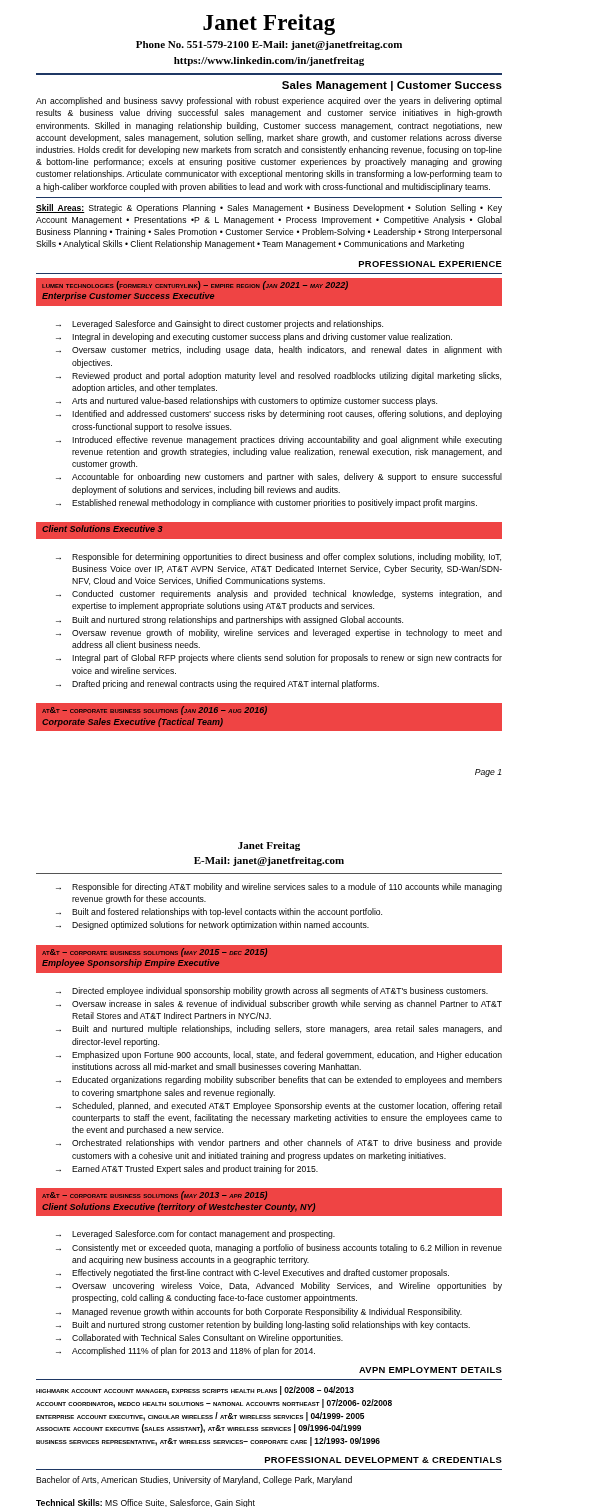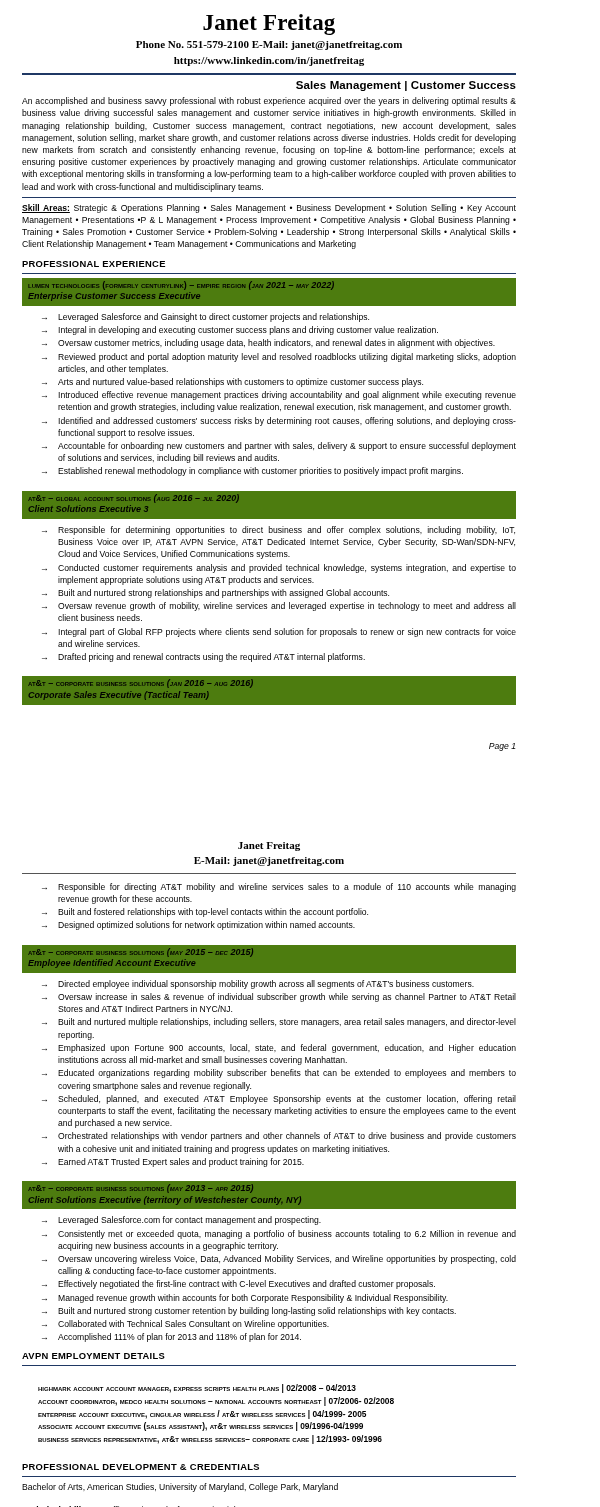--- a/index.html
+++ b/index.html
@@ -10,21 +10,21 @@
   }
   body {
     width: 600px;
     font-family: "Liberation Sans", sans-serif;
     color: #000000;
     -webkit-font-smoothing: antialiased;
   }
   .page {
     width: 538px;
     box-sizing: border-box;
-    padding: 0 22px;
+    padding: 0 36px;
     background: #ffffff;
     position: relative;
   }
   #page-1 { height: 800px; padding-top: 10px; }
   #page-2 { height: 707px; padding-top: 38px; }
 
   
   .name {
     font-family: "Liberation Serif", serif;
     font-weight: bold;
@@ -75,30 +75,30 @@
     margin: 0;
   }
   .skill-label {
     font-weight: bold;
     text-decoration: underline;
   }
 
   .section-title {
     font-size: 9.4px;
     font-weight: bold;
-    text-align: left;
+    text-align: right;
     letter-spacing: 0.3px;
     margin: 7px 0 0 0;
   }
 
   
   .job-bar {
-    background: #4d7c0f;
+    background: #ef4444;
     padding: 2px 6px 3px 6px;
-    margin: 0 0 5px 0;
+    margin: 0 0 12px 0;
   }
   .job-company {
     font-size: 9px;
     font-weight: bold;
     font-variant: small-caps;
     text-transform: lowercase;
     line-height: 1.3;
   }
   .job-dates {
     font-style: italic;
@@ -152,21 +152,21 @@
     margin: 0;
   }
   .p2-rule {
     border: 0;
     border-top: 1px solid #555555;
     margin: 5px 0 7px 0;
   }
 
   
   .prior-list {
-    margin: 16px;
+    margin: 0;
     padding: 0;
     list-style: none;
   }
   .prior-list li {
     font-size: 8.4px;
     font-weight: bold;
     font-variant: small-caps;
     text-transform: lowercase;
     line-height: 1.5;
   }
@@ -215,32 +215,31 @@
     <div class="job-bar">
       <div class="job-company"><span>Lumen Technologies (formerly CenturyLink) – Empire Region </span><span class="job-dates">(Jan 2021 – May 2022)</span></div>
       <div class="job-title">Enterprise Customer Success Executive</div>
     </div>
     <ul class="bullets">
       <li>Leveraged Salesforce and Gainsight to direct customer projects and relationships.</li>
       <li>Integral in developing and executing customer success plans and driving customer value realization.</li>
       <li>Oversaw customer metrics, including usage data, health indicators, and renewal dates in alignment with objectives.</li>
       <li>Reviewed product and portal adoption maturity level and resolved roadblocks utilizing digital marketing slicks, adoption articles, and other templates.</li>
       <li>Arts and nurtured value-based relationships with customers to optimize customer success plays.</li>
+      <li>Identified and addressed customers' success risks by determining root causes, offering solutions, and deploying cross-functional support to resolve issues.</li>
       <li>Introduced effective revenue management practices driving accountability and goal alignment while executing revenue retention and growth strategies, including value realization, renewal execution, risk management, and customer growth.</li>
-      <li>Identified and addressed customers' success risks by determining root causes, offering solutions, and deploying cross-functional support to resolve issues.</li>
       <li>Accountable for onboarding new customers and partner with sales, delivery &amp; support to ensure successful deployment of solutions and services, including bill reviews and audits.</li>
       <li>Established renewal methodology in compliance with customer priorities to positively impact profit margins.</li>
     </ul>
   </div>
 
   <div class="spacer-md"></div>
 
   <div>
     <div class="job-bar">
-      <div class="job-company"><span>AT&amp;T – Global Account Solutions </span><span class="job-dates">(Aug 2016 – Jul 2020)</span></div>
       <div class="job-title">Client Solutions Executive 3</div>
     </div>
     <ul class="bullets">
       <li>Responsible for determining opportunities to direct business and offer complex solutions, including mobility, IoT, Business Voice over IP, AT&amp;T AVPN Service, AT&amp;T Dedicated Internet Service, Cyber Security, SD-Wan/SDN-NFV, Cloud and Voice Services, Unified Communications systems.</li>
       <li>Conducted customer requirements analysis and provided technical knowledge, systems integration, and expertise to implement appropriate solutions using AT&amp;T products and services.</li>
       <li>Built and nurtured strong relationships and partnerships with assigned Global accounts.</li>
       <li>Oversaw revenue growth of mobility, wireline services and leveraged expertise in technology to meet and address all client business needs.</li>
       <li>Integral part of Global RFP projects where clients send solution for proposals to renew or sign new contracts for voice and wireline services.</li>
       <li>Drafted pricing and renewal contracts using the required AT&amp;T internal platforms.</li>
     </ul>
@@ -271,21 +270,21 @@
     <li>Responsible for directing AT&amp;T mobility and wireline services sales to a module of 110 accounts while managing revenue growth for these accounts.</li>
     <li>Built and fostered relationships with top-level contacts within the account portfolio.</li>
     <li>Designed optimized solutions for network optimization within named accounts.</li>
   </ul>
 
   <div class="spacer-md"></div>
 
   <div>
     <div class="job-bar">
       <div class="job-company"><span>AT&amp;T – Corporate Business Solutions </span><span class="job-dates">(May 2015 – Dec 2015)</span></div>
-      <div class="job-title">Employee Identified Account Executive</div>
+      <div class="job-title">Employee Sponsorship Empire Executive</div>
     </div>
     <ul class="bullets">
       <li>Directed employee individual sponsorship mobility growth across all segments of AT&amp;T's business customers.</li>
       <li>Oversaw increase in sales &amp; revenue of individual subscriber growth while serving as channel Partner to AT&amp;T Retail Stores and AT&amp;T Indirect Partners in NYC/NJ.</li>
       <li>Built and nurtured multiple relationships, including sellers, store managers, area retail sales managers, and director-level reporting.</li>
       <li>Emphasized upon Fortune 900 accounts, local, state, and federal government, education, and Higher education institutions across all mid-market and small businesses covering Manhattan.</li>
       <li>Educated organizations regarding mobility subscriber benefits that can be extended to employees and members to covering smartphone sales and revenue regionally.</li>
       <li>Scheduled, planned, and executed AT&amp;T Employee Sponsorship events at the customer location, offering retail counterparts to staff the event, facilitating the necessary marketing activities to ensure the employees came to the event and purchased a new service.</li>
       <li>Orchestrated relationships with vendor partners and other channels of AT&amp;T to drive business and provide customers with a cohesive unit and initiated training and progress updates on marketing initiatives.</li>
       <li>Earned AT&amp;T Trusted Expert sales and product training for 2015.</li>
@@ -295,22 +294,22 @@
   <div class="spacer-md"></div>
 
   <div>
     <div class="job-bar">
       <div class="job-company"><span>AT&amp;T – Corporate Business Solutions </span><span class="job-dates">(May 2013 – Apr 2015)</span></div>
       <div class="job-title">Client Solutions Executive (territory of Westchester County, NY)</div>
     </div>
     <ul class="bullets">
       <li>Leveraged Salesforce.com for contact management and prospecting.</li>
       <li>Consistently met or exceeded quota, managing a portfolio of business accounts totaling to 6.2 Million in revenue and acquiring new business accounts in a geographic territory.</li>
+      <li>Effectively negotiated the first-line contract with C-level Executives and drafted customer proposals.</li>
       <li>Oversaw uncovering wireless Voice, Data, Advanced Mobility Services, and Wireline opportunities by prospecting, cold calling &amp; conducting face-to-face customer appointments.</li>
-      <li>Effectively negotiated the first-line contract with C-level Executives and drafted customer proposals.</li>
       <li>Managed revenue growth within accounts for both Corporate Responsibility &amp; Individual Responsibility.</li>
       <li>Built and nurtured strong customer retention by building long-lasting solid relationships with key contacts.</li>
       <li>Collaborated with Technical Sales Consultant on Wireline opportunities.</li>
       <li>Accomplished 111% of plan for 2013 and 118% of plan for 2014.</li>
     </ul>
   </div>
 
   <div class="section-title">AVPN EMPLOYMENT DETAILS</div>
 
   <hr class="rule-thin">

